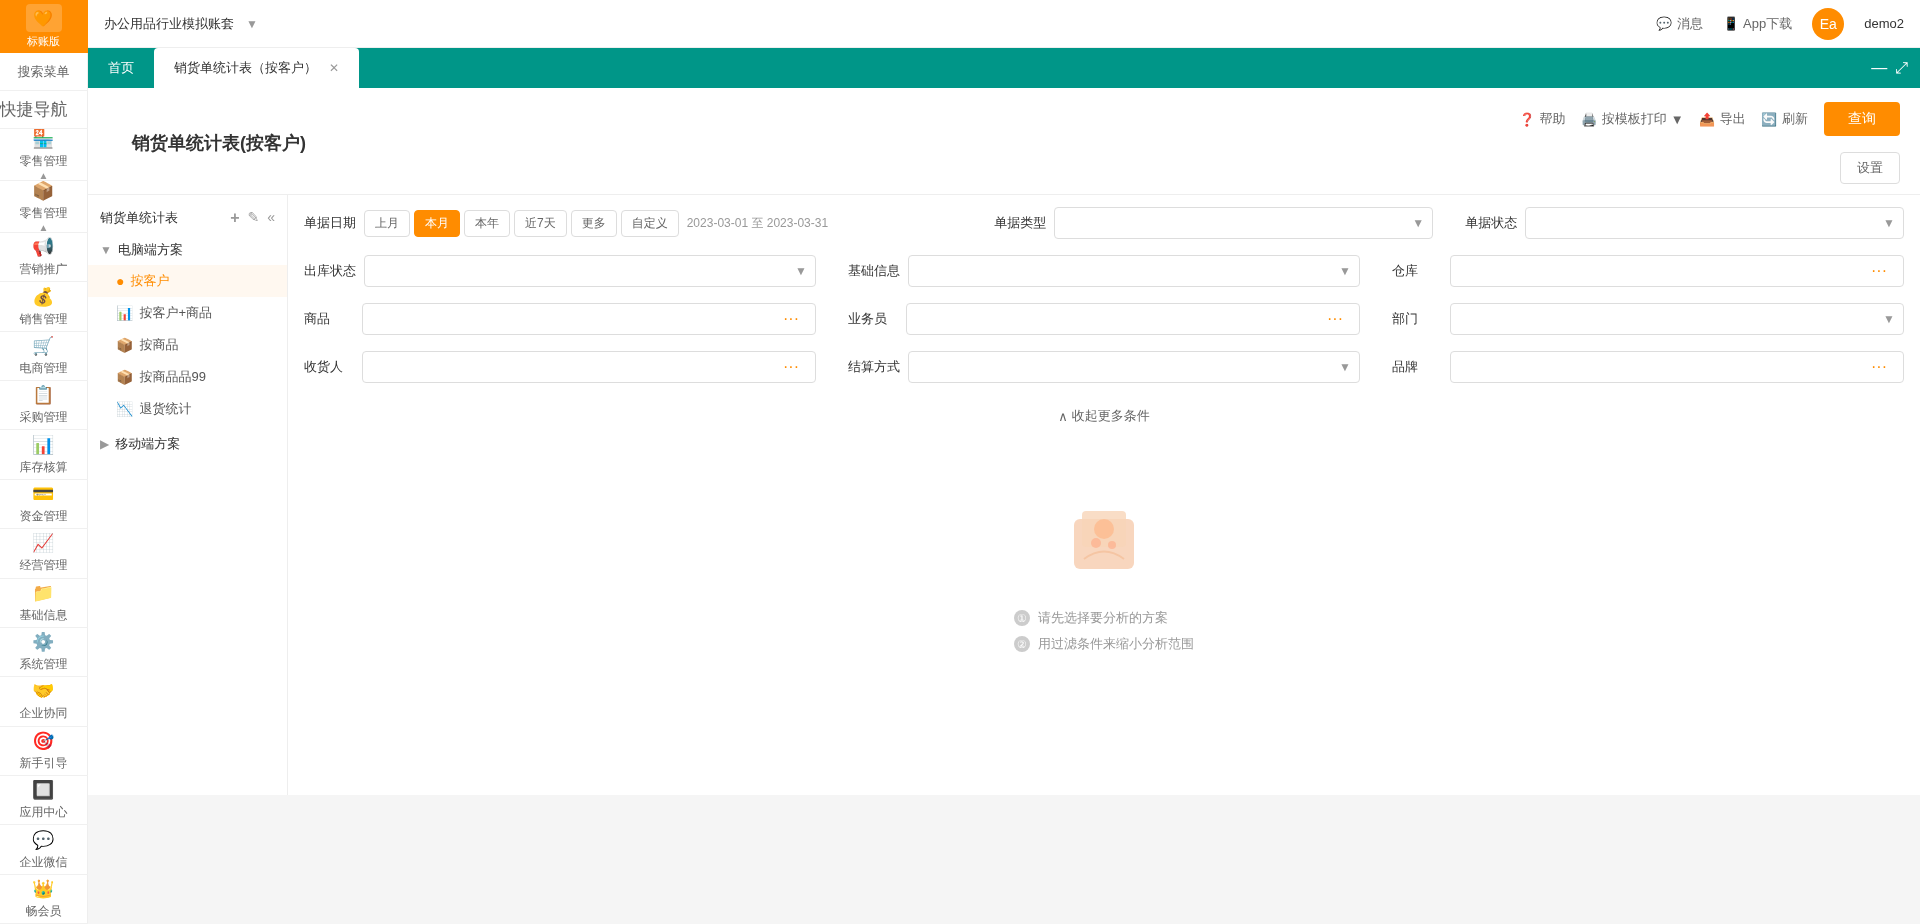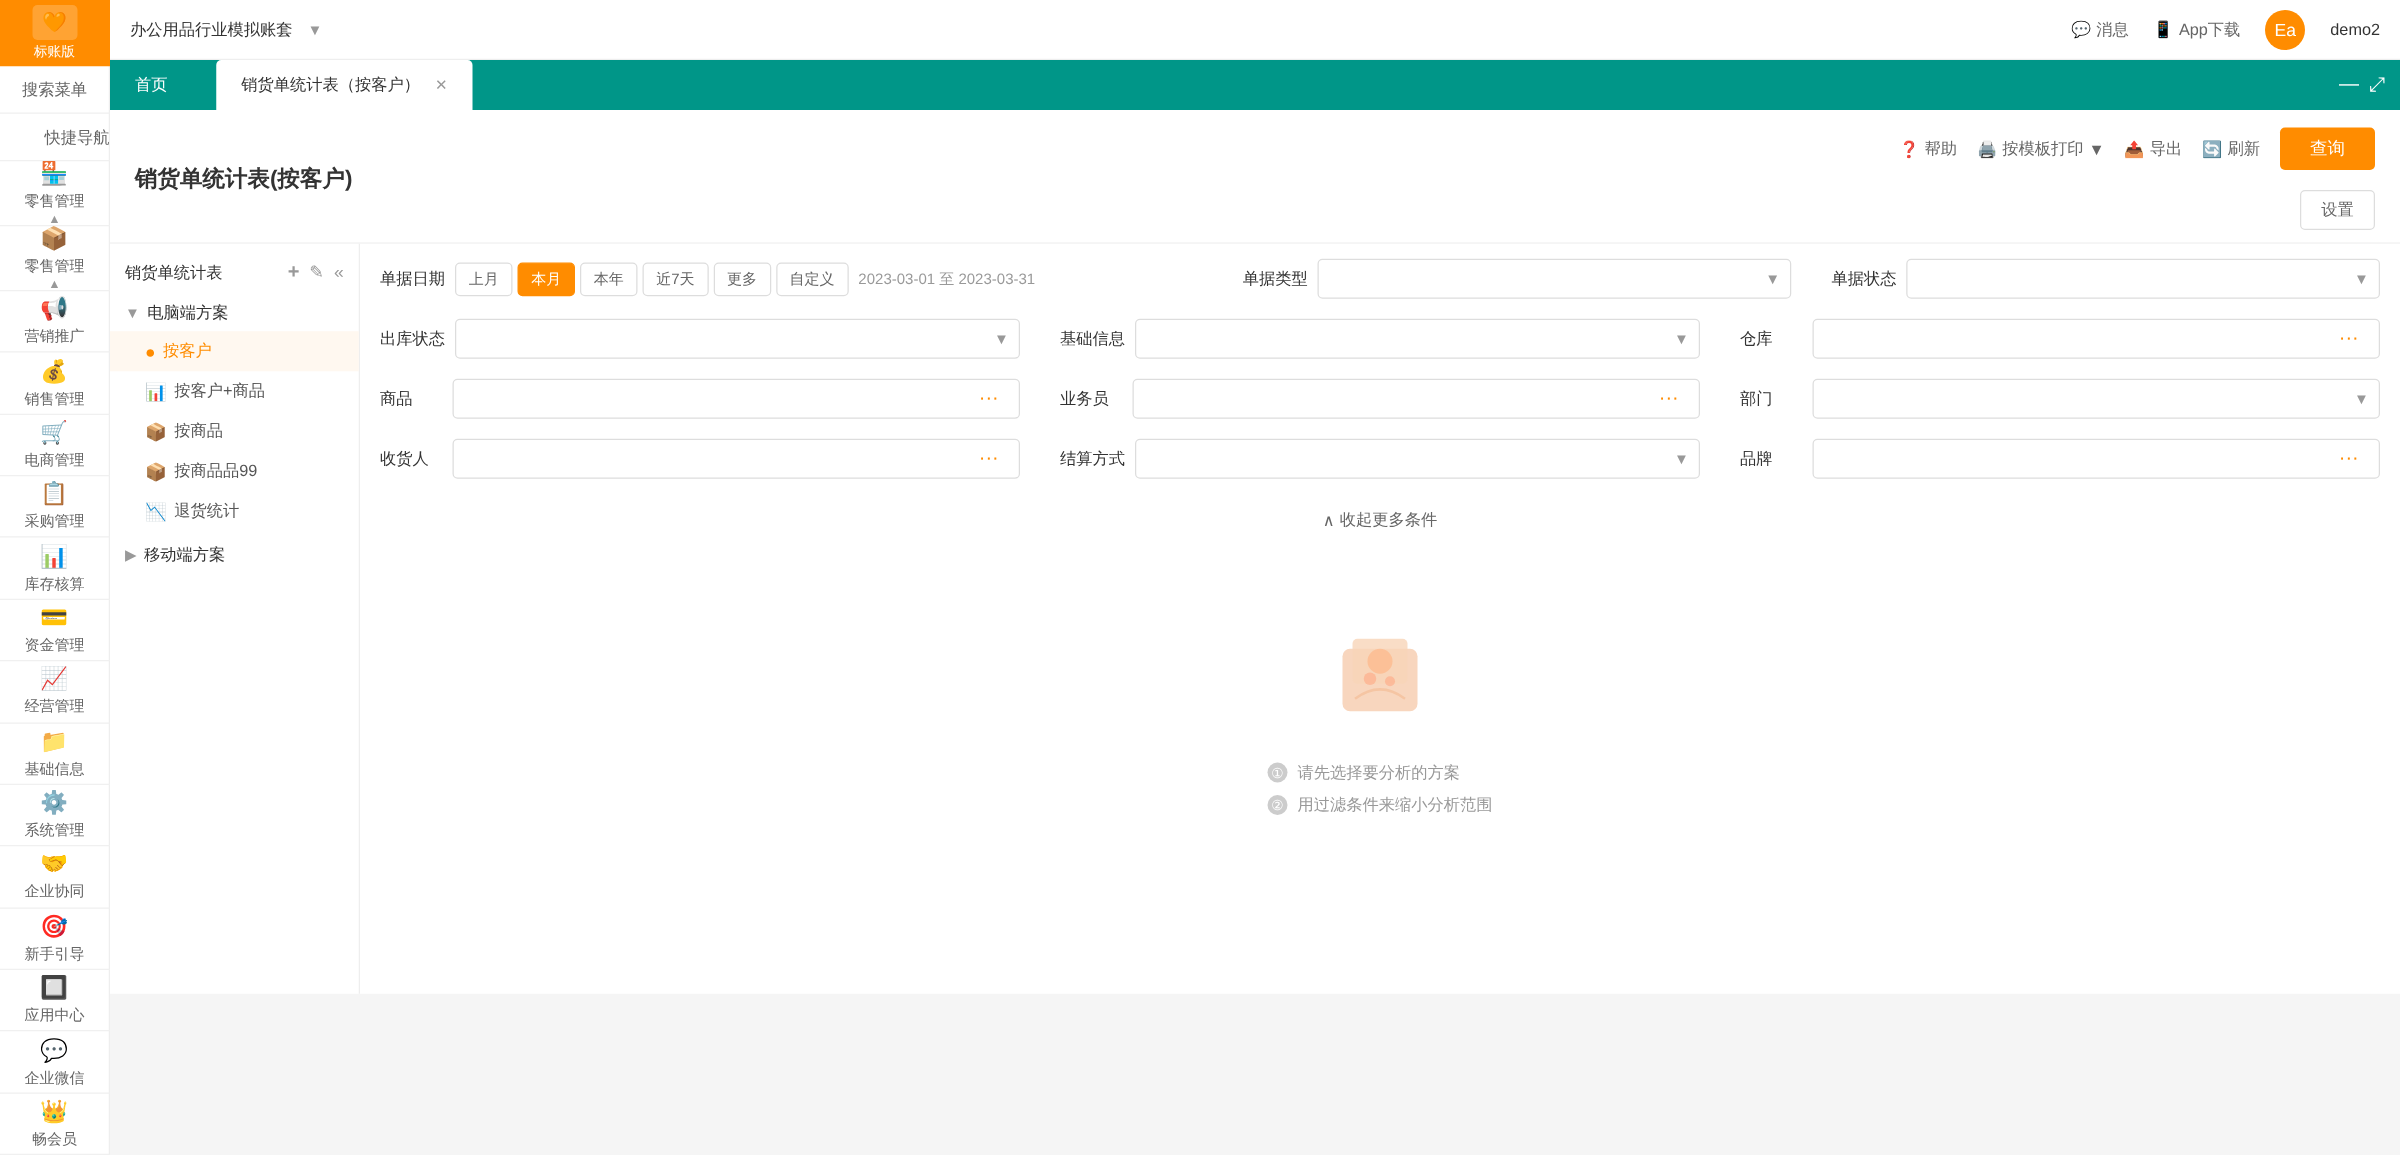--- a/index.html
+++ b/index.html
@@ -6,49 +6,49 @@
     body { font-family: 'Microsoft YaHei', sans-serif; font-size: 13px; background: #f5f5f5; color: #333; width: 1920px; height: 924px; overflow: hidden; display: flex; }
 
     
     .sidebar { width: 88px; background: #fff; display: flex; flex-direction: column; align-items: center; padding-top: 0; border-right: 1px solid #eee; flex-shrink: 0; }
     .sidebar-logo { width: 88px; height: 56px; background: #ff8c00; display: flex; align-items: center; justify-content: center; flex-direction: column; cursor: pointer; }
     .sidebar-logo-text { color: #fff; font-size: 11px; margin-top: 2px; }
     .sidebar-logo-icon { width: 36px; height: 28px; background: #fff3; border-radius: 4px; display: flex; align-items: center; justify-content: center; }
     .sidebar-logo-icon span { color: #fff; font-size: 16px; }
 
     .sidebar-search { width: 112px; height: 40px; display: flex; align-items: center; justify-content: center; color: #666; font-size: 13px; cursor: pointer; border-bottom: 1px solid #f0f0f0; }
-    .sidebar-nav { width: 88px; height: 40px; display: flex; align-items: center; justify-content: flex-end; color: #666; font-size: 13px; cursor: pointer; border-bottom: 1px solid #f0f0f0; }
+    .sidebar-nav { width: 88px; height: 40px; display: flex; align-items: center; justify-content: flex-start; color: #666; font-size: 17px; cursor: pointer; border-bottom: 1px solid #f0f0f0; }
 
     .sidebar-menu-item { width: 88px; height: 52px; display: flex; flex-direction: column; align-items: center; justify-content: center; color: #666; font-size: 12px; cursor: pointer; border-bottom: 1px solid #f0f0f0; }
     .sidebar-menu-item .icon { font-size: 18px; margin-bottom: 3px; }
 
     
     .main { flex: 1; display: flex; flex-direction: column; overflow: hidden; }
 
     
     .header { height: 48px; background: #fff; display: flex; align-items: center; padding: 0 16px; border-bottom: 1px solid #eee; justify-content: space-between; }
     .header-left { display: flex; align-items: center; gap: 8px; font-size: 13px; color: #666; }
     .header-title { font-size: 13px; color: #333; }
     .header-dropdown { font-size: 12px; color: #999; cursor: pointer; margin-left: 4px; }
     .header-right { display: flex; align-items: center; gap: 20px; }
     .header-right-item { display: flex; align-items: center; gap: 4px; color: #666; font-size: 13px; cursor: pointer; }
     .avatar { width: 32px; height: 32px; border-radius: 50%; background: #ff8c00; display: flex; align-items: center; justify-content: center; color: #fff; font-size: 14px; cursor: pointer; }
 
     
-    .tabbar { height: 40px; background: #009688; display: flex; align-items: center; padding: 0 0; gap: 19px; }
+    .tabbar { height: 40px; background: #009688; display: flex; align-items: center; padding: 0 0; }
     .tab { height: 40px; padding: 0 20px; display: flex; align-items: center; gap: 8px; cursor: pointer; font-size: 13px; }
     .tab.home { background: transparent; color: #fff; }
     .tab.active { background: #fff; color: #333; border-radius: 4px 4px 0 0; }
     .tab-close { color: #999; font-size: 12px; margin-left: 4px; }
     .tabbar-actions { margin-left: auto; display: flex; align-items: center; gap: 8px; padding-right: 12px; }
     .tabbar-action { color: #fff; cursor: pointer; font-size: 16px; }
 
     
     .page { flex: 1; overflow-y: auto; background: #f5f5f5; }
-    .page-title { font-size: 18px; font-weight: bold; color: #333; }
+    .page-title { font-size: 18px; font-weight: bold; color: #333; margin-left: 24px; }
     .page-action { display: flex; align-items: center; gap: 4px; color: #666; font-size: 13px; cursor: pointer; }
     .btn-query { background: #ff8c00; color: #fff; border: none; padding: 8px 24px; border-radius: 4px; font-size: 14px; cursor: pointer; }
     .btn-settings { background: #fff; color: #666; border: 1px solid #ddd; padding: 6px 16px; border-radius: 4px; font-size: 13px; cursor: pointer; margin-top: 4px; }
 
     
     .scheme-panel { width: 200px; background: #fff; border-right: 1px solid #eee; padding: 8px 0; flex-shrink: 0; }
     .scheme-header { display: flex; align-items: center; justify-content: space-between; padding: 6px 12px; }
     .scheme-group { padding: 2px 0; }
     .scheme-group-header { display: flex; align-items: center; gap: 6px; padding: 6px 12px; font-size: 13px; color: #333; cursor: pointer; }
     .scheme-item { display: flex; align-items: center; gap: 6px; padding: 7px 12px 7px 28px; font-size: 13px; color: #555; cursor: pointer; }

